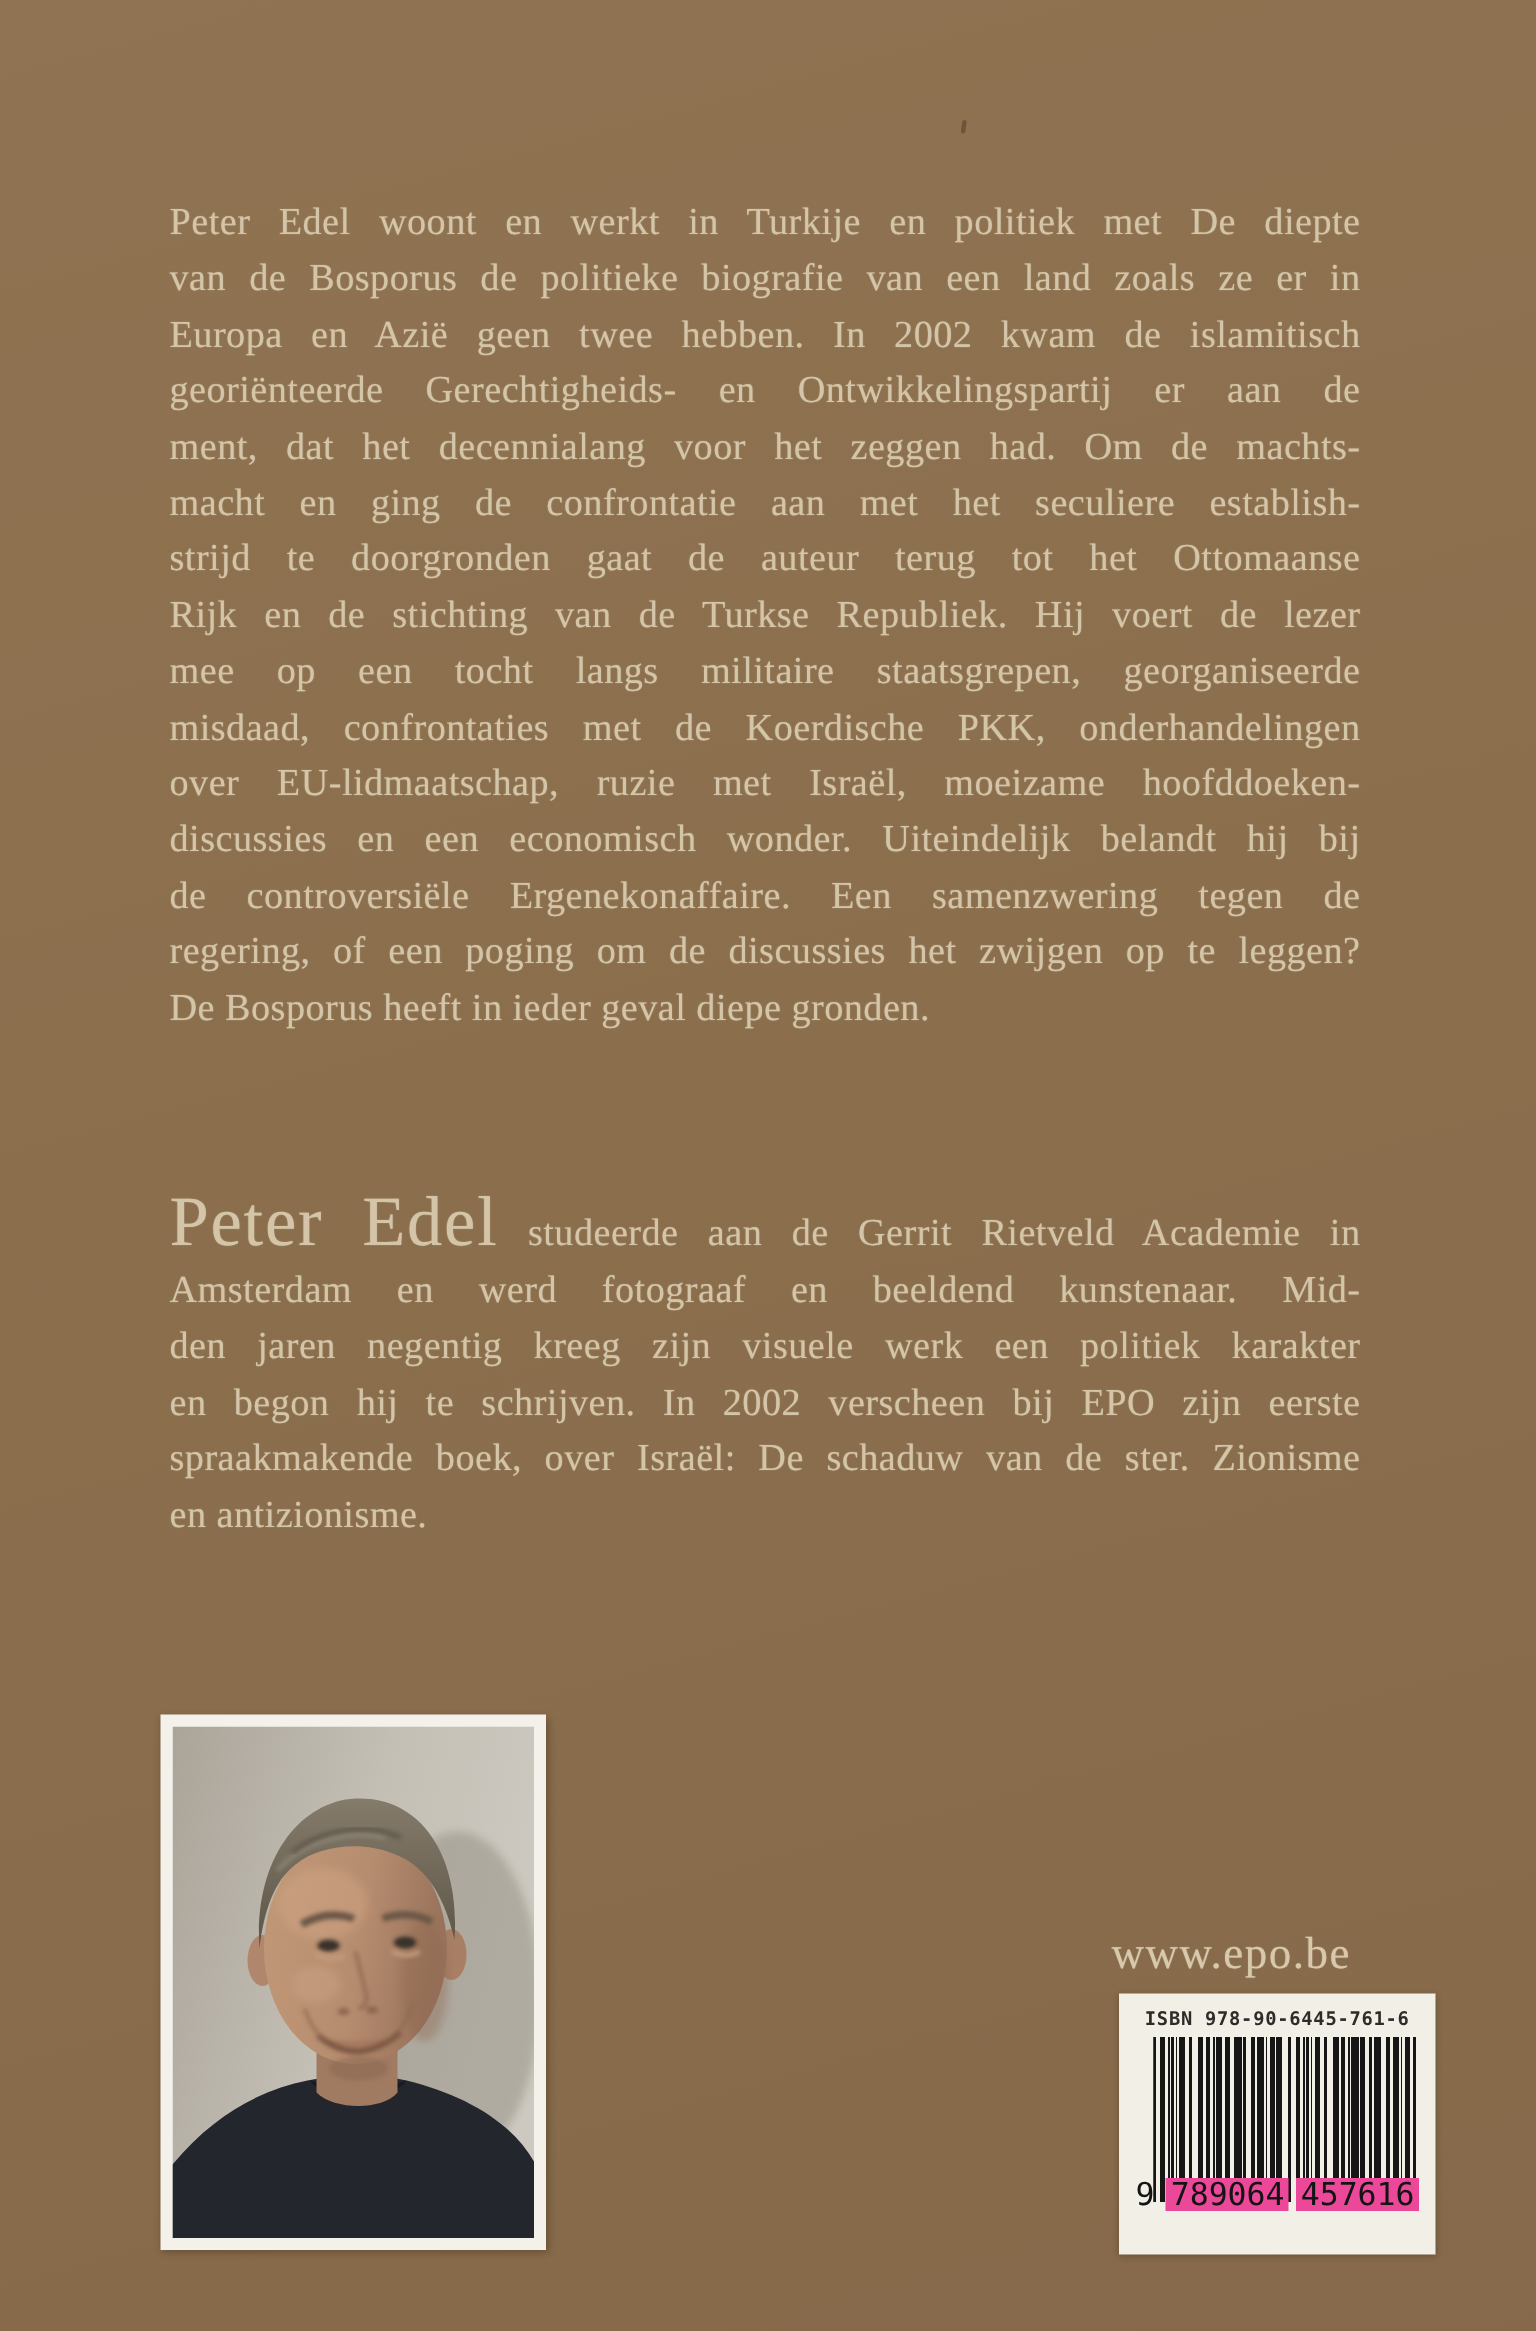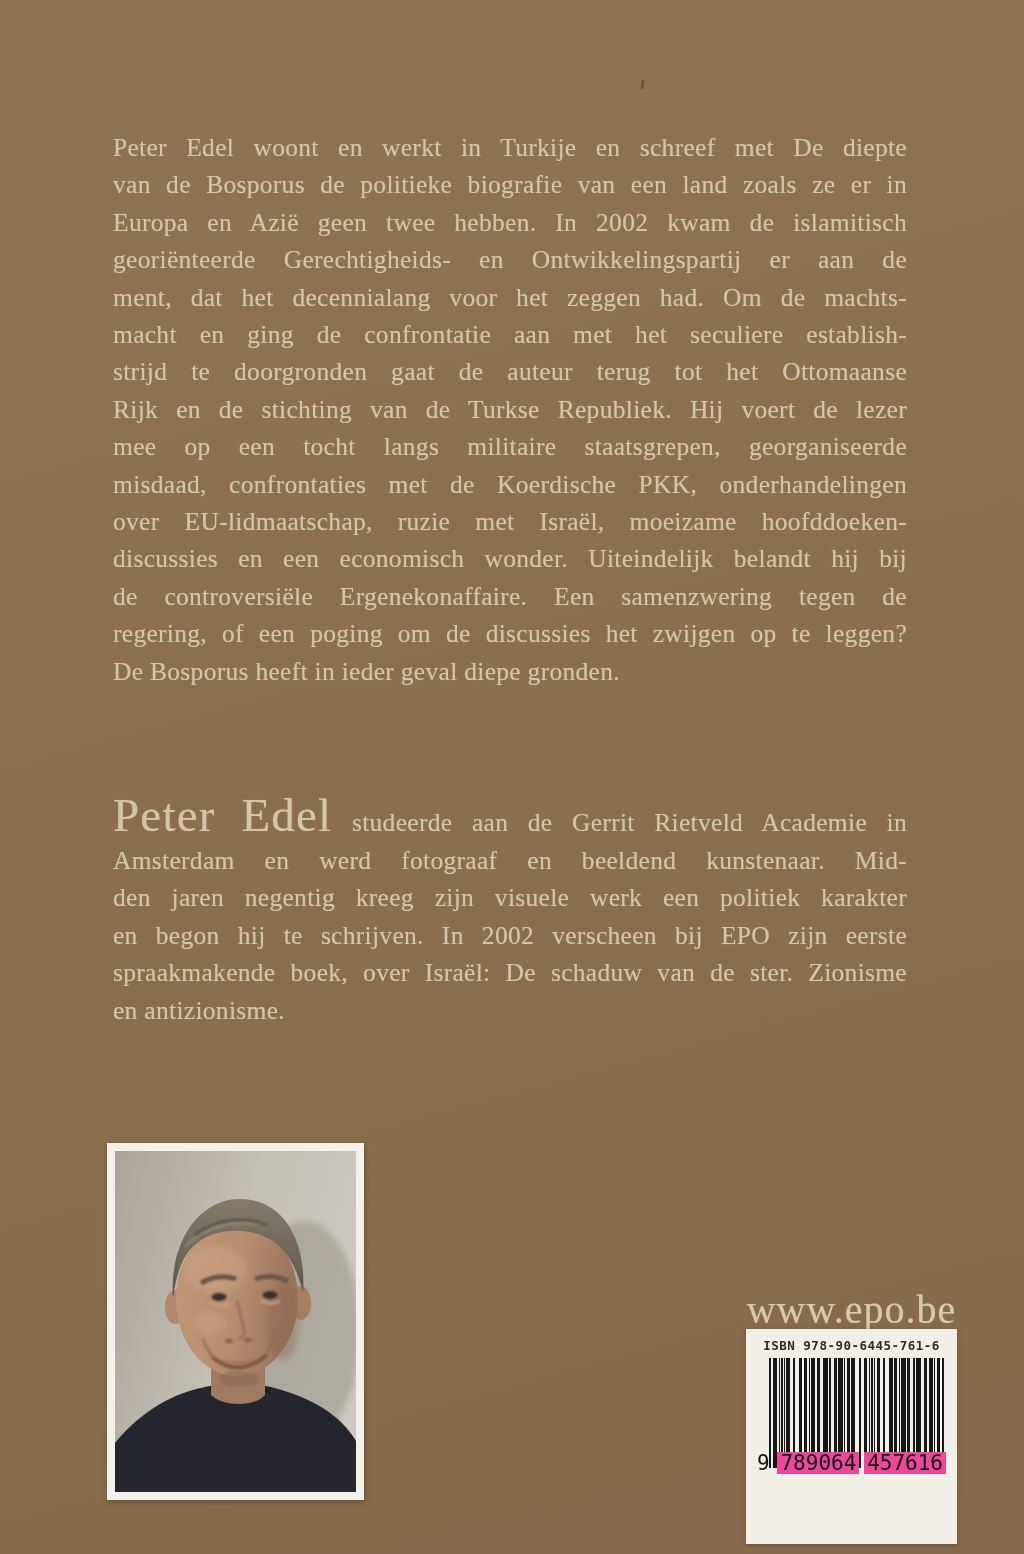--- a/index.html
+++ b/index.html
@@ -30,26 +30,26 @@
   
   .photo-frame{
     position:absolute;left:107px;top:1143px;width:241px;height:341px;
     background:#f3f1ea;padding:8px;
     box-shadow:1px 2px 5px rgba(40,25,10,.35);
   }
   .photo-frame svg{display:block;}
   
   .website{
     position:absolute;left:741px;top:1286px;width:221px;
-    text-align:center;font-size:40px;letter-spacing:1px;color:#d8c9ac;
+    font-size:30px;letter-spacing:1px;color:#d8c9ac;
     text-shadow:0 0 1px rgba(216,201,172,.55);
   }
   
   .barcode-box{
-    position:absolute;left:746px;top:1329px;width:211px;height:215px;
+    position:absolute;left:746px;top:1329px;width:211px;height:174px;
     background:#f2efe7;box-sizing:border-box;padding:9px 9px 6px;
     box-shadow:0 1px 4px rgba(40,25,10,.3);
   }
   .isbn-label{
     font-family:"DejaVu Sans Mono", monospace;
     font-size:12.5px;font-weight:bold;letter-spacing:.5px;color:#2e2c28;
     text-align:center;white-space:nowrap;
   }
   .bars{
     height:110px;margin:5px 4px 0 14px;
@@ -72,21 +72,21 @@
   }
 </style>
 </head>
 <body>
 
 <div class="cover">
 
   <div class="speck"></div>
 
   <div class="blurb">
-    <div class="jline"><span>Peter Edel woont en werkt in Turkije en schreef met </span><span class="it">De diepte</span></div>
+    <div class="jline"><span>Peter Edel woont en werkt in Turkije en politiek met </span><span class="it">De diepte</span></div>
     <div class="jline"><span class="it">van de Bosporus</span><span> de politieke biografie van een land zoals ze er in</span></div>
     <div class="jline"><span>Europa en Azië geen twee hebben. In 2002 kwam de islamitisch</span></div>
     <div class="jline"><span>georiënteerde Gerechtigheids- en Ontwikkelingspartij er aan de</span></div>
     <div class="jline"><span>ment, dat het decennialang voor het zeggen had. Om de machts-</span></div>
     <div class="jline"><span>macht en ging de confrontatie aan met het seculiere establish-</span></div>
     <div class="jline"><span>strijd te doorgronden gaat de auteur terug tot het Ottomaanse</span></div>
     <div class="jline"><span>Rijk en de stichting van de Turkse Republiek. Hij voert de lezer</span></div>
     <div class="jline"><span>mee op een tocht langs militaire staatsgrepen, georganiseerde</span></div>
     <div class="jline"><span>misdaad, confrontaties met de Koerdische PKK, onderhandelingen</span></div>
     <div class="jline"><span>over EU-lidmaatschap, ruzie met Israël, moeizame hoofddoeken-</span></div>

